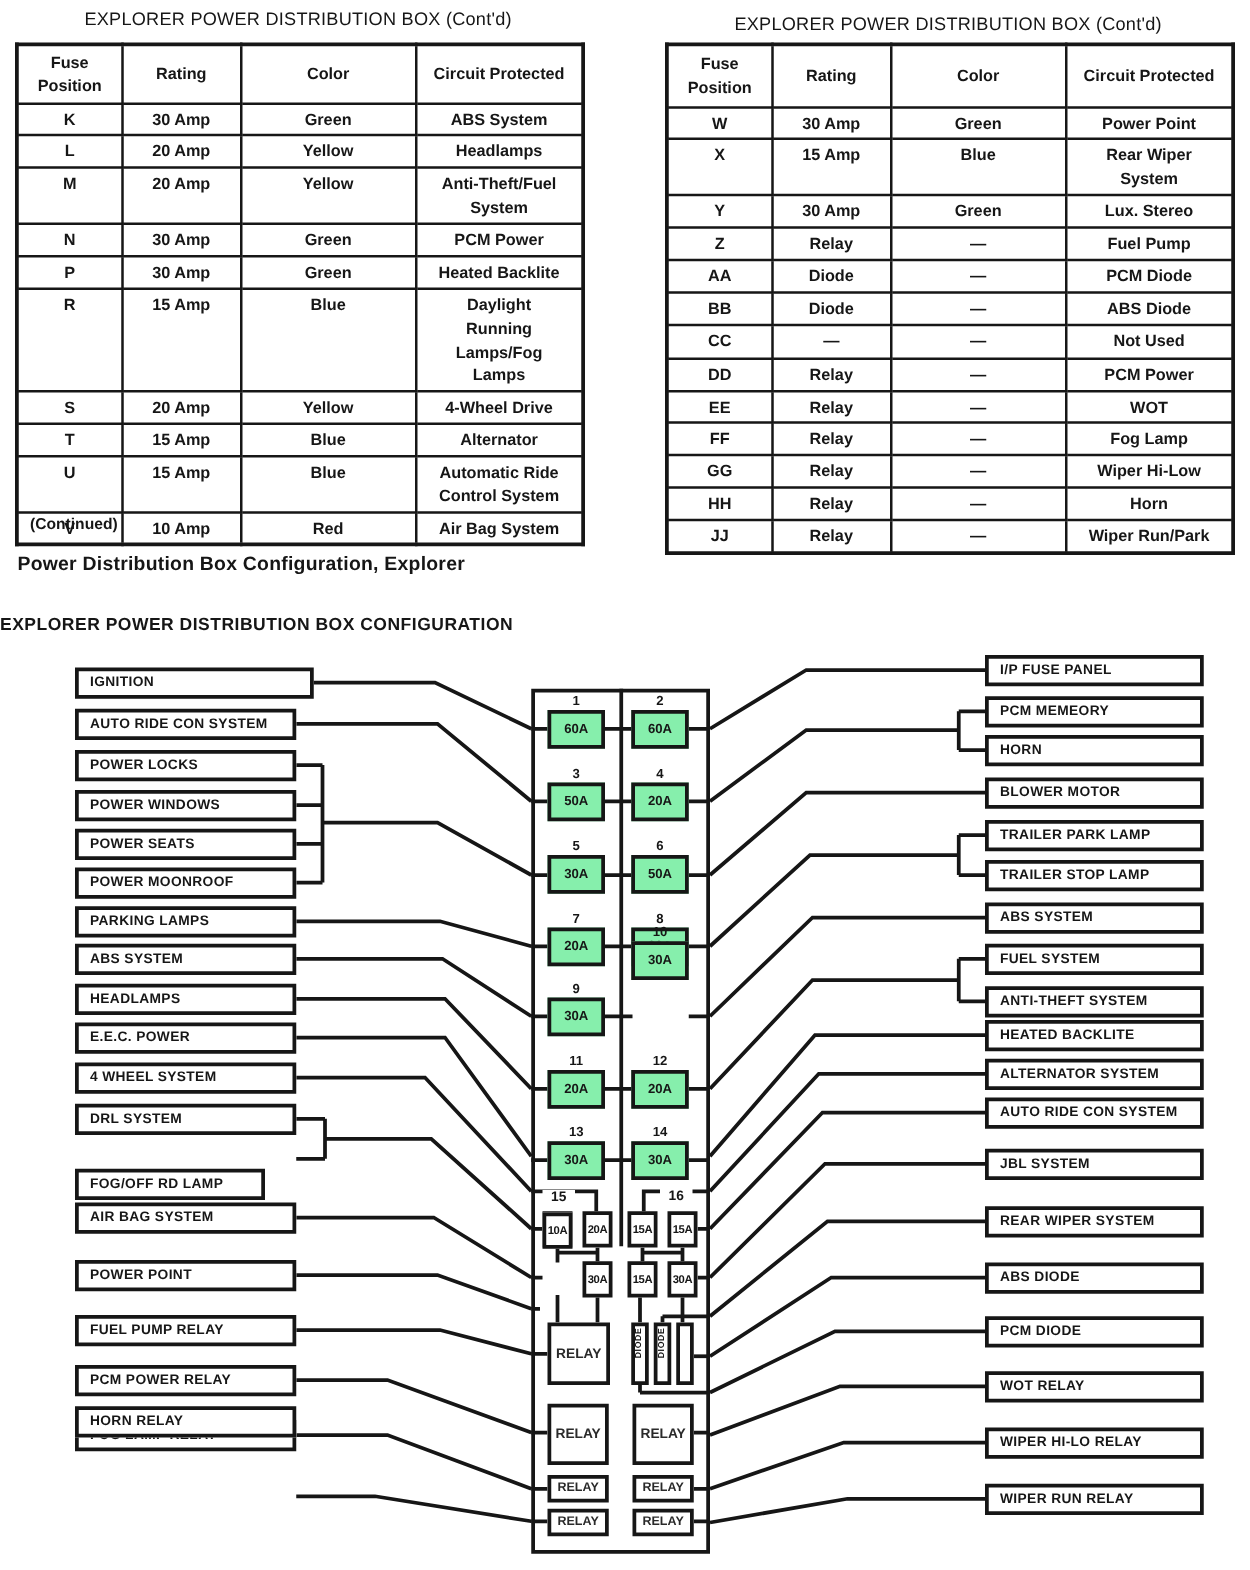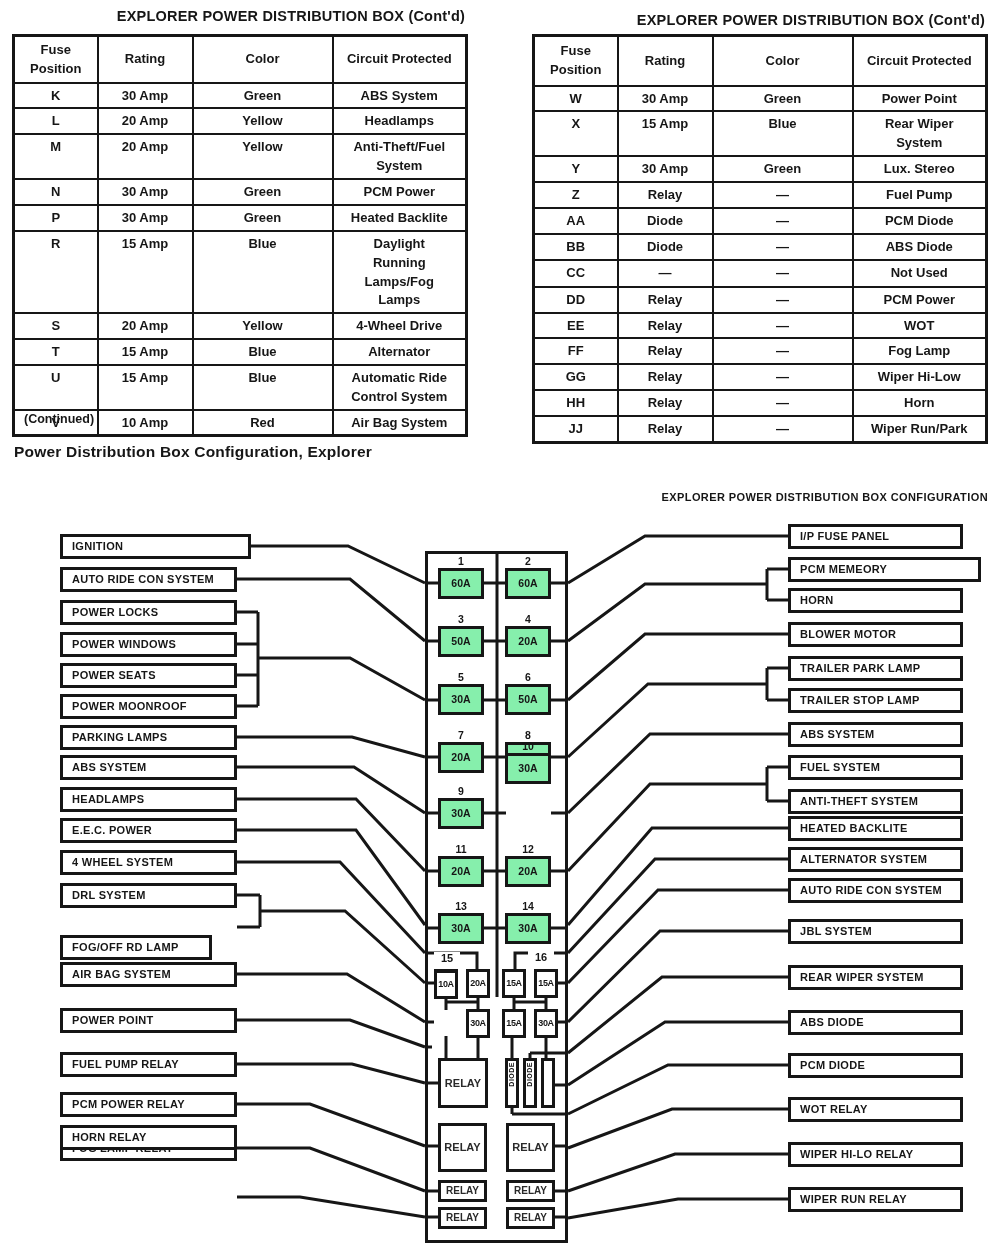--- a/index.html
+++ b/index.html
@@ -3,21 +3,21 @@
 <meta charset="utf-8">
 <style>
   html,body{margin:0;padding:0;background:#e8e8e8;}
   .page{
     position:relative;width:1000px;height:1256px;margin:0 auto;
     background:#ffffff;color:#161616;
     font-family:"Liberation Sans", sans-serif;
     overflow:hidden;
   }
   .tbl-title{
-    position:absolute;text-align:right;font-weight:700;font-size:14.5px;
+    position:absolute;text-align:center;font-weight:400;font-size:14.5px;
     letter-spacing:.2px;white-space:nowrap;
   }
   table.fuse-table{
     position:absolute;border-collapse:collapse;table-layout:fixed;
     width:453px;border:3px solid #161616;
   }
   table.fuse-table th,table.fuse-table td{
     border:2px solid #161616;text-align:center;
     font-size:13px;font-weight:700;padding:3px 12px 2px 12px;
     line-height:1.45;
@@ -48,21 +48,21 @@
   #right-table tbody tr:nth-child(6){height:25px;}
   #right-table tbody tr:nth-child(7){height:27px;}
   #right-table tbody tr:nth-child(8){height:25px;}
   #right-table tbody tr:nth-child(9){height:25px;}
   #right-table tbody tr:nth-child(10){height:26px;}
   #right-table tbody tr:nth-child(11){height:26px;}
   #right-table tbody tr:nth-child(12){height:26px;}
   #right-table tbody tr:nth-child(13){height:25px;}
   .continued{position:absolute;font-size:12.5px;font-weight:700;}
   .section-heading{position:absolute;font-size:15.5px;font-weight:700;letter-spacing:.2px;}
-  .diagram-title{position:absolute;text-align:right;font-size:11px;font-weight:700;letter-spacing:.4px;margin-left:48px;}
+  .diagram-title{position:absolute;text-align:left;font-size:14px;font-weight:700;letter-spacing:.4px;}
   svg.wires{position:absolute;left:0;top:0;pointer-events:none;}
   .lbox{
     position:absolute;height:25px;border:3px solid #161616;background:#fff;
     box-sizing:border-box;font-size:11px;font-weight:700;letter-spacing:.3px;
     line-height:19px;padding-left:9px;white-space:nowrap;overflow:hidden;
   }
   .centerbox{
     position:absolute;left:425px;top:551px;width:143px;height:692px;
     border:3px solid #161616;box-sizing:border-box;background:transparent;
   }
@@ -375,21 +375,21 @@
   <div class="lbox" style="left:60px;top:883px;width:177px">DRL SYSTEM</div>
   <div class="lbox" style="left:60px;top:935px;width:152px">FOG/OFF RD LAMP</div>
   <div class="lbox" style="left:60px;top:962px;width:177px">AIR BAG SYSTEM</div>
   <div class="lbox" style="left:60px;top:1008px;width:177px">POWER POINT</div>
   <div class="lbox" style="left:60px;top:1052px;width:177px">FUEL PUMP RELAY</div>
   <div class="lbox" style="left:60px;top:1092px;width:177px">PCM POWER RELAY</div>
   <div class="lbox" style="left:60px;top:1136px;width:177px">FOG LAMP RELAY</div>
   <div class="lbox" style="left:60px;top:1125px;width:177px">HORN RELAY</div>
 
   <div class="lbox" style="left:788px;top:524px;width:175px">I/P FUSE PANEL</div>
-  <div class="lbox" style="left:788px;top:557px;width:193px">PCM MEMEORY</div>
+  <div class="lbox" style="left:788px;top:557px;width:175px">PCM MEMEORY</div>
   <div class="lbox" style="left:788px;top:588px;width:175px">HORN</div>
   <div class="lbox" style="left:788px;top:622px;width:175px">BLOWER MOTOR</div>
   <div class="lbox" style="left:788px;top:656px;width:175px">TRAILER PARK LAMP</div>
   <div class="lbox" style="left:788px;top:688px;width:175px">TRAILER STOP LAMP</div>
   <div class="lbox" style="left:788px;top:722px;width:175px">ABS SYSTEM</div>
   <div class="lbox" style="left:788px;top:755px;width:175px">FUEL SYSTEM</div>
   <div class="lbox" style="left:788px;top:789px;width:175px">ANTI-THEFT SYSTEM</div>
   <div class="lbox" style="left:788px;top:816px;width:175px">HEATED BACKLITE</div>
   <div class="lbox" style="left:788px;top:847px;width:175px">ALTERNATOR SYSTEM</div>
   <div class="lbox" style="left:788px;top:878px;width:175px">AUTO RIDE CON SYSTEM</div>

